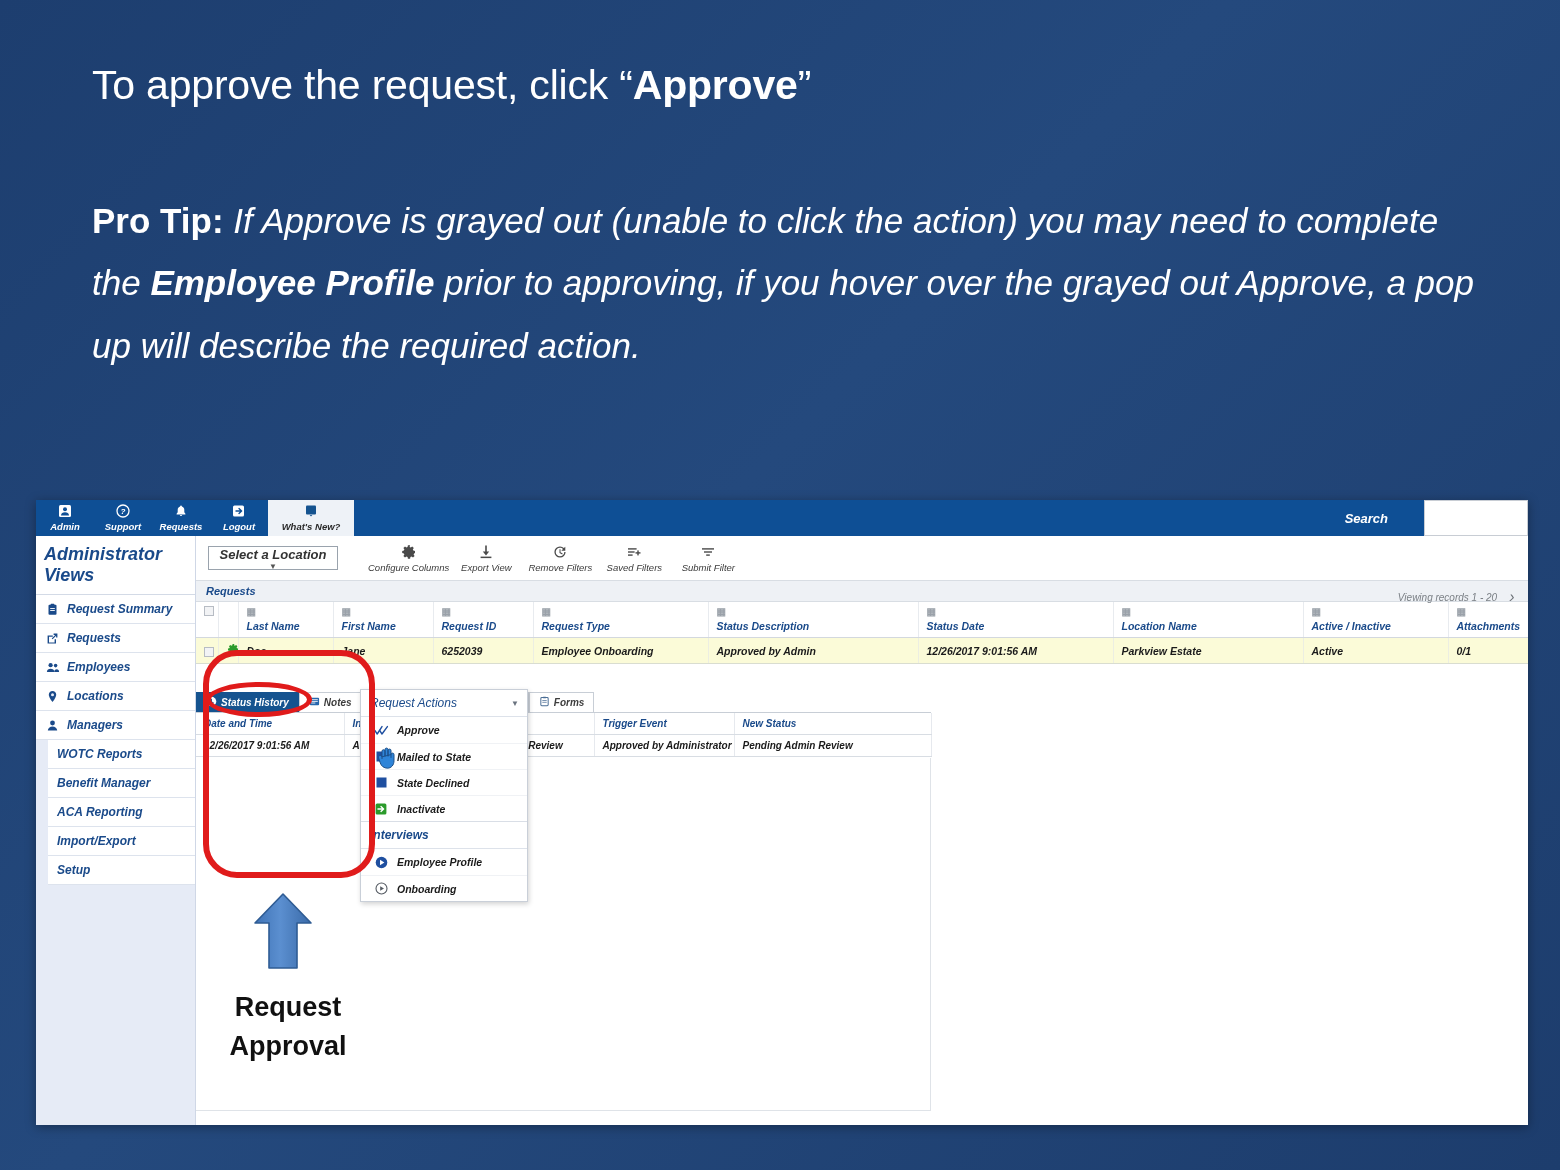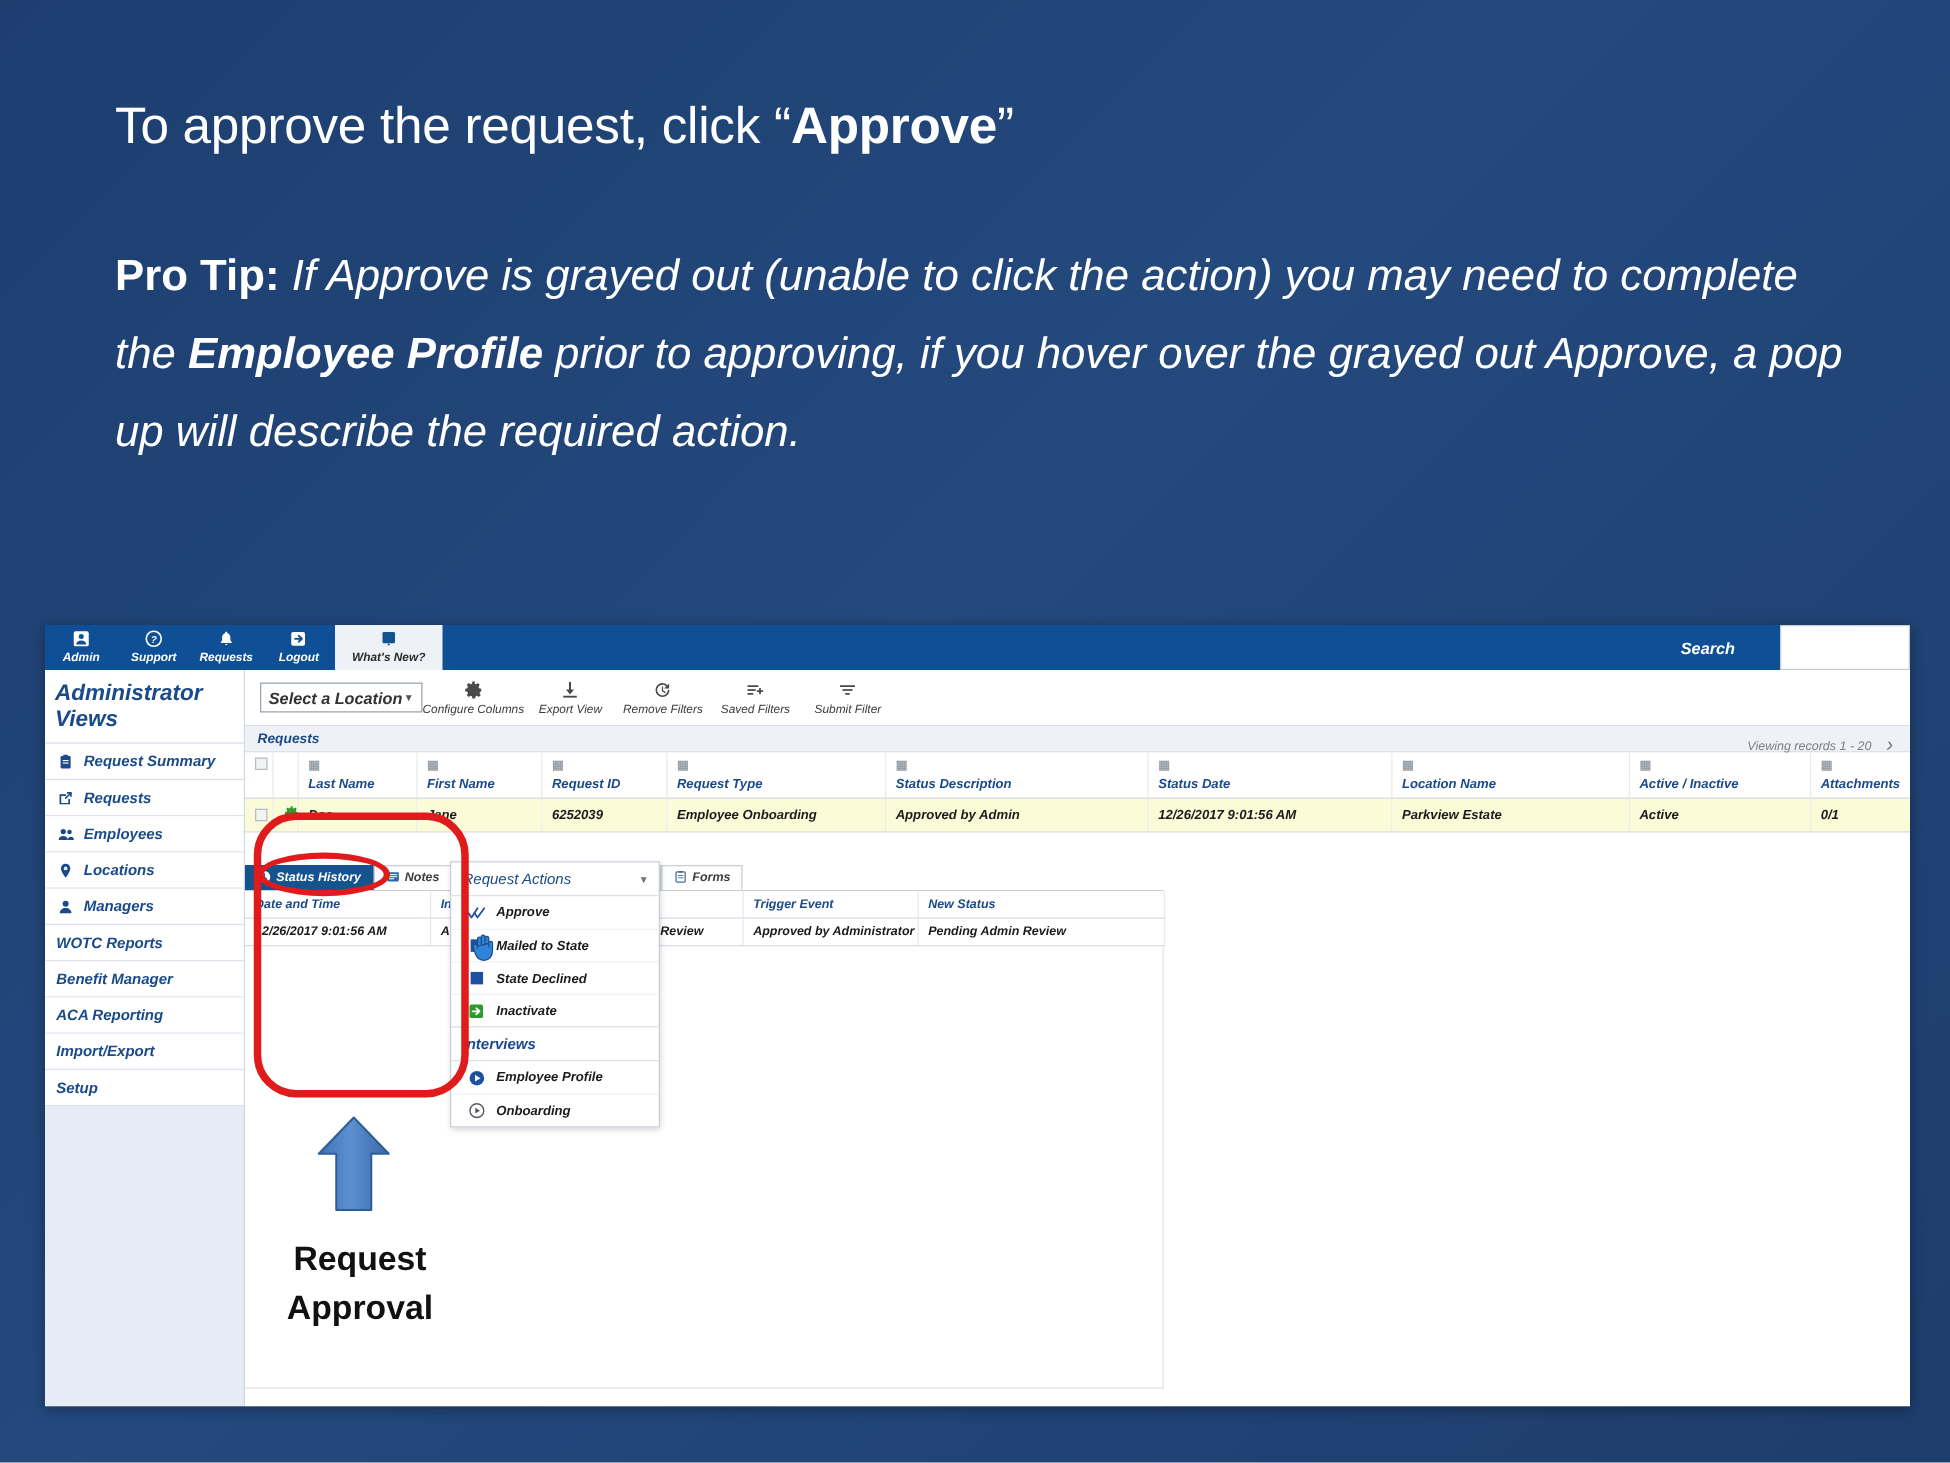--- a/index.html
+++ b/index.html
@@ -18,21 +18,20 @@
   .slide-heading {
     position: absolute;
     left: 92px; top: 62px;
     width: 1380px;
     color: #ffffff;
     font-size: 41px;
     font-weight: 400;
     letter-spacing: -0.2px;
     line-height: 1.15;
     white-space: nowrap;
-    margin-top: 15px;
   }
   .slide-heading b { font-weight: 700; }
 
   .slide-body {
     position: absolute;
     left: 92px; top: 190px;
     width: 1400px;
     color: #ffffff;
     font-size: 35px;
     font-style: italic;
@@ -119,40 +118,42 @@
     background: #ffffff;
     border-bottom: 1px solid #dde3ed;
     padding: 7px 0 7px 9px;
     display: flex; align-items: center; gap: 7px;
     color: #1a4a8a;
     font-size: 12px; font-weight: 700; font-style: italic;
     cursor: pointer;
     min-height: 29px;
   }
   .sb-item .sicon { width: 15px; display:flex; align-items:center; justify-content:center; }
-  .sb-item.plain { padding-left: 9px; }
+  .sb-item.plain { padding-left: 9px; margin-left: 12px; }
 
   
   .main { flex: 1 1 auto; position: relative; background: #ffffff; }
 
   .toolbar {
     height: 45px;
     border-bottom: 1px solid #d8dde3;
     display: flex; align-items: center;
     padding-left: 12px;
     background: #ffffff;
   }
   .loc-select {
     width: 130px; height: 24px;
     border: 1px solid #9aa3ad;
     background: #ffffff;
     display: flex; align-items: center; justify-content: space-between;
     padding: 0 6px;
     font-size: 13px; font-style: italic; font-weight: 700; color: #333;
     cursor: pointer;
+    margin-right: 30px;
+    flex-direction: column;
   }
   .loc-select .caret { font-size: 8px; color: #555; }
   .tb-btn {
     display: flex; flex-direction: column; align-items: center; justify-content: center;
     min-width: 74px; gap: 2px;
     font-size: 9.5px; font-style: italic; color: #3b3b3b;
     cursor: pointer;
   }
   .tb-btn .ic { color: #4a4a4a; height: 17px; display:flex; align-items:flex-end; }
 

